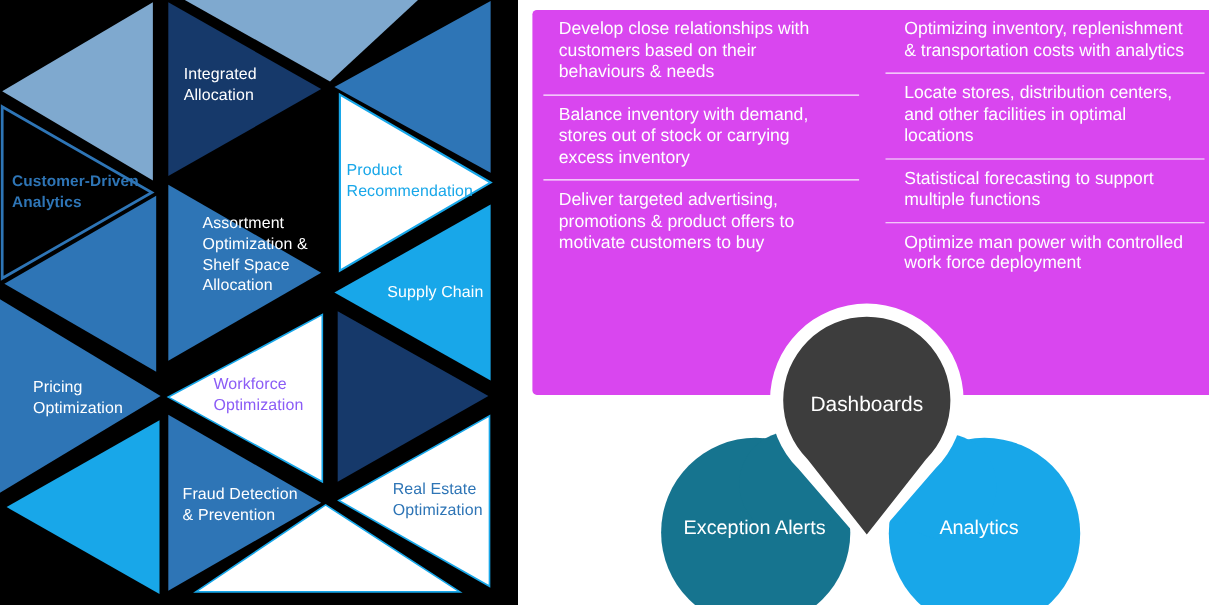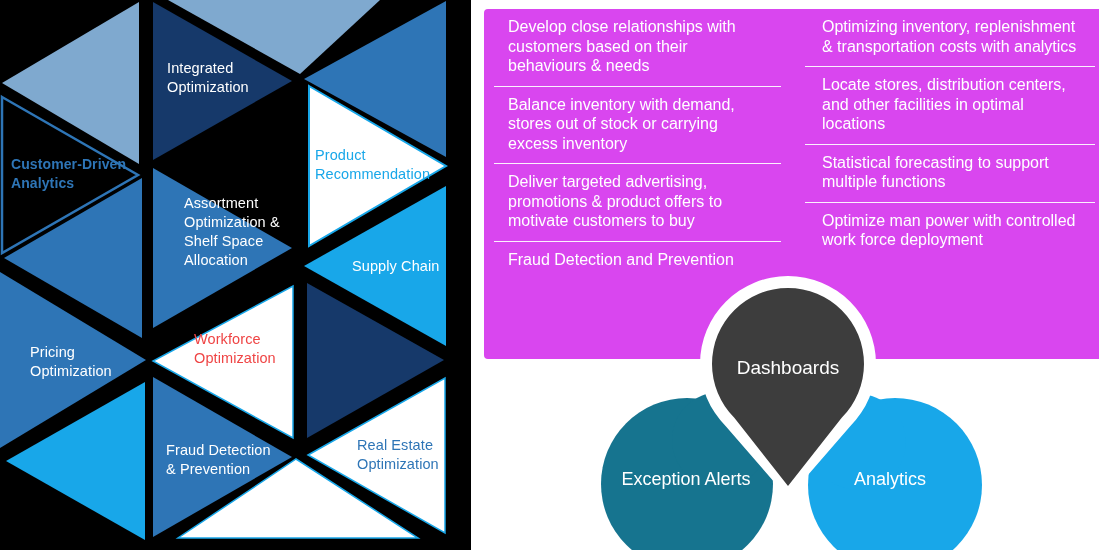--- a/index.html
+++ b/index.html
@@ -11,21 +11,21 @@
   .lbl{
     position:absolute; color:#fff; font-size:14.5px; line-height:19px;
     letter-spacing:.1px;
   }
   #lbl-if {left:167px; top:59px;  width:96px;}
   #lbl-cdm{left:11px;  top:155px; width:124px; font-weight:bold; color:#2E75B6; font-size:14px;}
   #lbl-ao {left:184px; top:194px; width:112px;}
   #lbl-pr {left:315px; top:146px; width:128px; color:#18A7E9;}
   #lbl-sc {left:352px; top:257px; white-space:nowrap;}
   #lbl-po {left:30px;  top:343px; width:96px;}
-  #lbl-wo {left:194px; top:330px; width:102px; color:#ef4444;}
+  #lbl-wo {left:194px; top:341px; width:102px; color:#8b5cf6;}
   #lbl-fd {left:166px; top:441px; width:116px;}
   #lbl-re {left:357px; top:436px; width:98px;  color:#2E75B6;}
 
   #panel{
     position:absolute; left:484px; top:9px; width:622px; height:350px;
     background:#d946ef; border-radius:4px; color:#fff;
   }
   .pcol{position:absolute; top:0;}
   #pcol-left {left:10px;  width:287px;}
   #pcol-right{left:321px; width:290px;}
@@ -64,36 +64,35 @@
     <polygon points="153,377 292,457 153,537" fill="#2E75B6"></polygon>
 
     <polygon points="304,79 446,1 446,157" fill="#2E75B6"></polygon>
     <polygon points="309,86 446,166 309,246" fill="#FFFFFF" stroke="#18A7E9" stroke-width="2"></polygon>
     <polygon points="304,266 446,186 446,346" fill="#18A7E9"></polygon>
     <polygon points="307,283 444,360 307,438" fill="#16396A"></polygon>
     <polygon points="308,455 445,378 445,533" fill="#FFFFFF" stroke="#18A7E9" stroke-width="1.5"></polygon>
     <polygon points="296,459 418,538 178,538" fill="#FFFFFF" stroke="#18A7E9" stroke-width="1.5"></polygon>
   </svg>
 
-  <div class="lbl" id="lbl-if">Integrated Optimization</div>
+  <div class="lbl" id="lbl-if">Integrated Allocation</div>
   <div class="lbl" id="lbl-cdm">Customer-Driven Analytics</div>
   <div class="lbl" id="lbl-ao">Assortment Optimization &amp; Shelf Space Allocation</div>
   <div class="lbl" id="lbl-pr">Product Recommendation</div>
   <div class="lbl" id="lbl-sc">Supply Chain</div>
   <div class="lbl" id="lbl-po">Pricing Optimization</div>
   <div class="lbl" id="lbl-wo">Workforce Optimization</div>
   <div class="lbl" id="lbl-fd">Fraud Detection &amp; Prevention</div>
   <div class="lbl" id="lbl-re">Real Estate Optimization</div>
 
   <div id="panel">
     <div class="pcol" id="pcol-left">
       <div class="p-item">Develop close relationships with customers based on their behaviours &amp; needs</div>
       <div class="p-item">Balance inventory with demand, stores out of stock or carrying excess inventory</div>
       <div class="p-item">Deliver targeted advertising, promotions &amp; product offers to motivate customers to buy</div>
-      <div class="p-item">Fraud Detection and Prevention</div>
     </div>
     <div class="pcol" id="pcol-right">
       <div class="p-item">Optimizing inventory, replenishment &amp; transportation costs with analytics</div>
       <div class="p-item">Locate stores, distribution centers, and other facilities in optimal locations</div>
       <div class="p-item">Statistical forecasting to support multiple functions</div>
       <div class="p-item">Optimize man power with controlled work force deployment</div>
     </div>
   </div>
 
   <svg id="venn-svg" width="460" height="290" viewBox="560 260 460 290">

